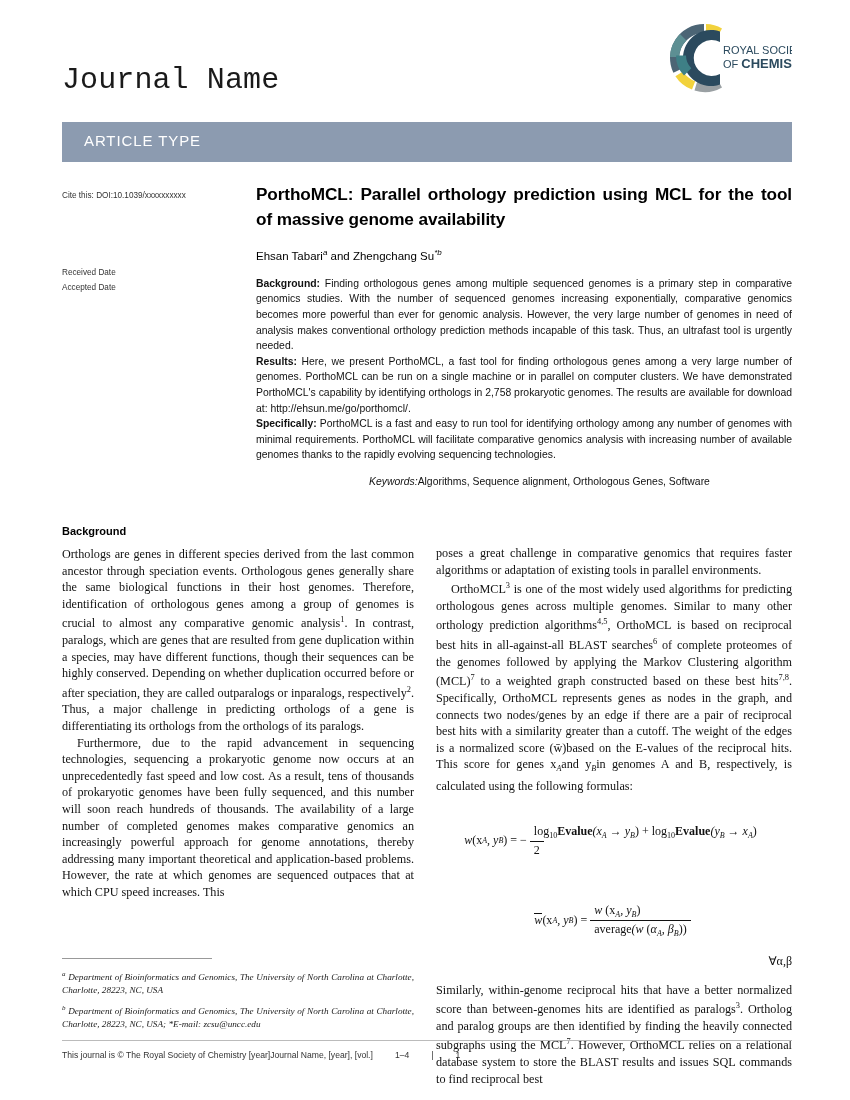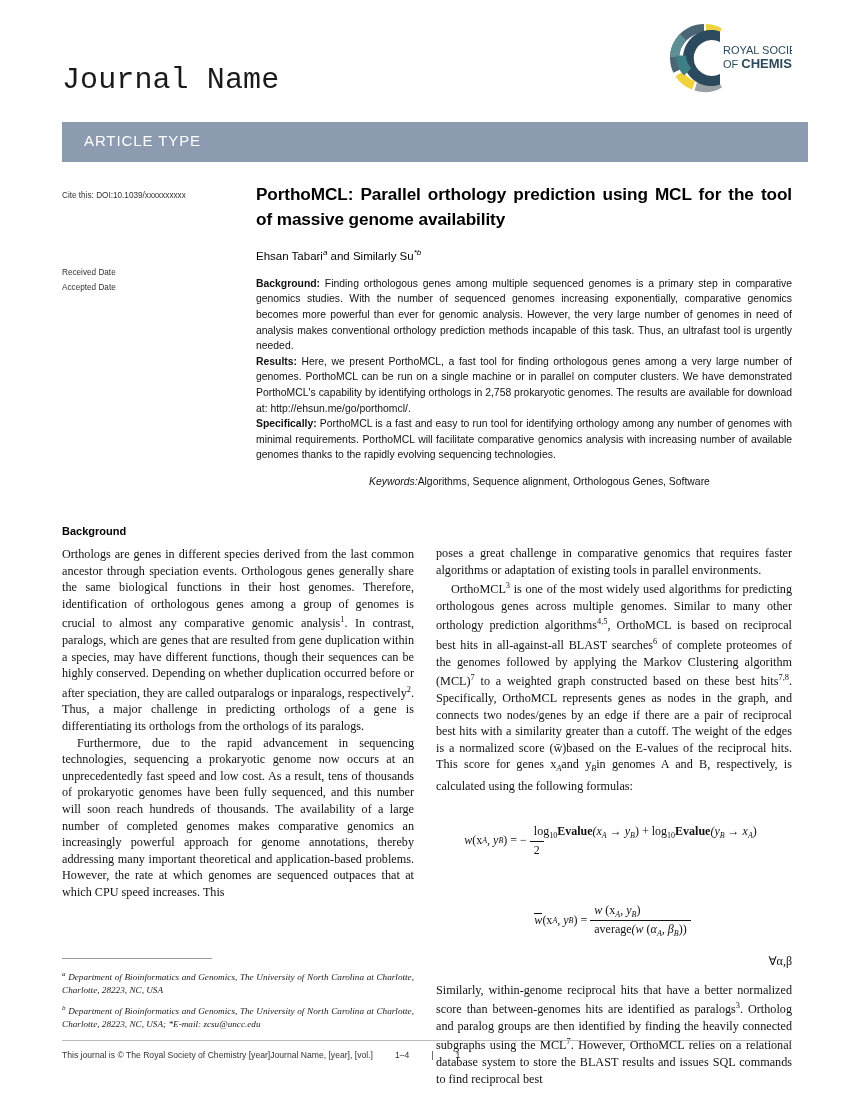--- a/index.html
+++ b/index.html
@@ -47,21 +47,20 @@
   }
 
   
   .article-band {
     position: absolute;
     left: 62px;
     top: 122px;
     width: 730px;
     height: 40px;
     background: #8c9bb0;
-    padding-left: 16px;
   }
   .article-band-label {
     position: absolute;
     left: 22px;
     top: 10px;
     font-family: "Liberation Sans", sans-serif;
     font-size: 15px;
     letter-spacing: 0.9px;
     color: #ffffff;
   }
@@ -278,21 +277,21 @@
     <div>Cite this: DOI:10.1039/xxxxxxxxxx</div>
   </div>
   <div class="cite-dates">
     <div>Received Date</div>
     <div>Accepted Date</div>
   </div>
 
   <div class="head-col">
     <h1 class="paper-title">PorthoMCL: Parallel orthology prediction using MCL for the tool of massive genome availability</h1>
 
-    <div class="authors"><span>Ehsan Tabari</span><sup>a</sup><span> and Similarly Su</span><sup>*b</sup></div>
+    <div class="authors"><span>Ehsan Tabari</span><sup>a</sup><span> and Zhengchang Su</span><sup>*b</sup></div>
 
     <div class="abstract">
       <p><span class="lead">Background:</span><span> Finding orthologous genes among multiple sequenced genomes is a primary step in comparative genomics studies. With the number of sequenced genomes increasing exponentially, comparative genomics becomes more powerful than ever for genomic analysis. However, the very large number of genomes in need of analysis makes conventional orthology prediction methods incapable of this task. Thus, an ultrafast tool is urgently needed.</span></p>
       <p><span class="lead">Results:</span><span> Here, we present PorthoMCL, a fast tool for finding orthologous genes among a very large number of genomes. PorthoMCL can be run on a single machine or in parallel on computer clusters. We have demonstrated PorthoMCL's capability by identifying orthologs in 2,758 prokaryotic genomes. The results are available for download at: http://ehsun.me/go/porthomcl/.</span></p>
       <p><span class="lead">Specifically:</span><span> PorthoMCL is a fast and easy to run tool for identifying orthology among any number of genomes with minimal requirements. PorthoMCL will facilitate comparative genomics analysis with increasing number of available genomes thanks to the rapidly evolving sequencing technologies.</span></p>
       <div class="keywords"><span class="kw-label">Keywords:</span><span>Algorithms, Sequence alignment, Orthologous Genes, Software</span></div>
     </div>
   </div>
 
   <div class="col-left">

